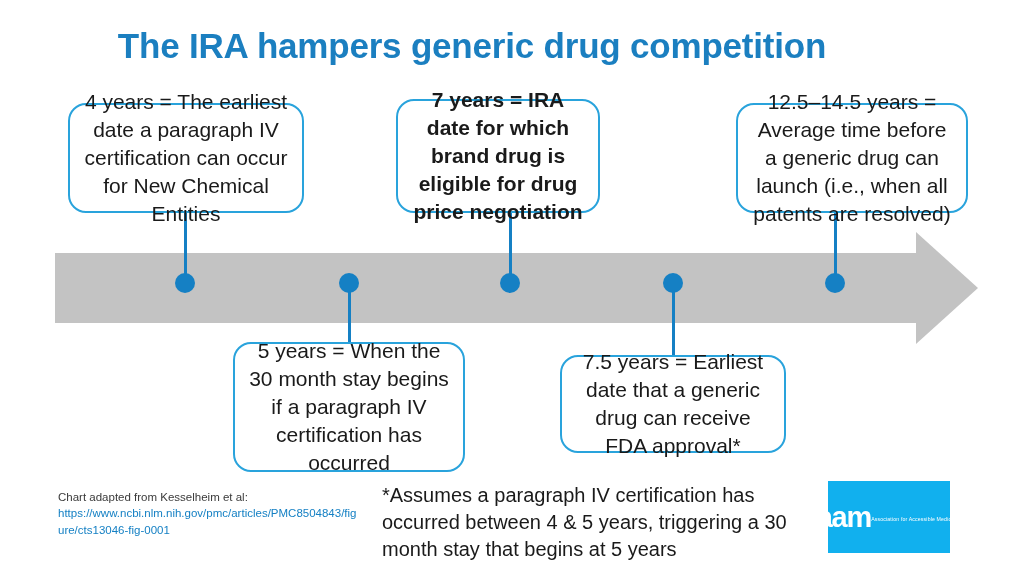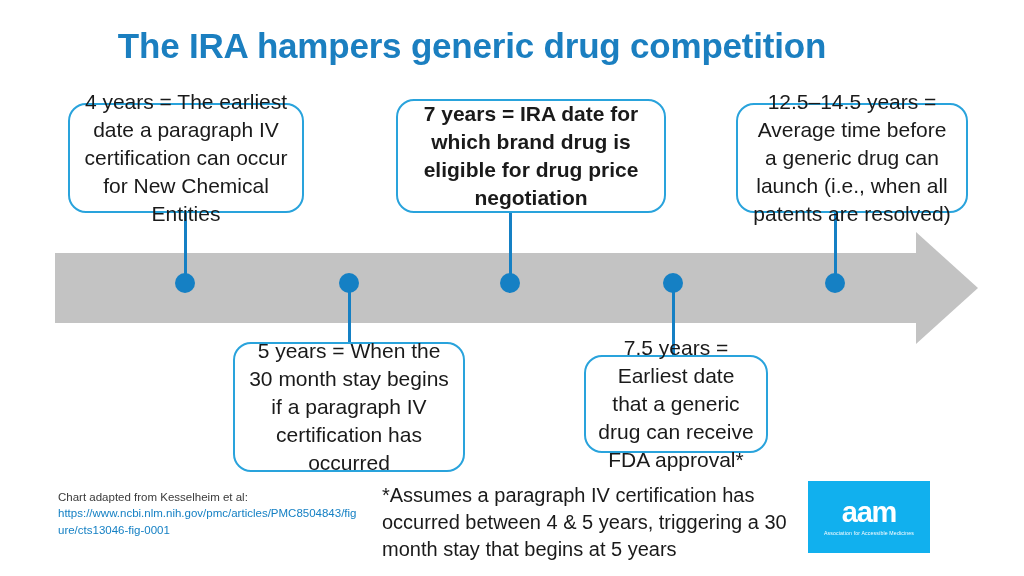--- a/index.html
+++ b/index.html
@@ -113,27 +113,27 @@
     top: 482px;
     width: 420px;
     font-size: 20px;
     line-height: 1.35;
     color: #1a1a1a;
   }
 
   
   .logo {
     position: absolute;
-    left: 808px;
+    left: 828px;
     top: 481px;
     width: 122px;
     height: 72px;
     background: #11b0ee;
     display: flex;
-    flex-direction: column;
+    flex-direction: row;
     align-items: center;
     justify-content: center;
   }
   .logo-word {
     font-size: 29px;
     font-weight: bold;
     color: #ffffff;
     letter-spacing: -1.2px;
     line-height: 1;
   }
@@ -163,27 +163,27 @@
   <div class="connector" style="left:672px; top:283px; height:72px;"></div>
 
   <div class="dot" style="left:185px; top:283px;"></div>
   <div class="dot" style="left:349px; top:283px;"></div>
   <div class="dot" style="left:510px; top:283px;"></div>
   <div class="dot" style="left:673px; top:283px;"></div>
   <div class="dot" style="left:835px; top:283px;"></div>
 
   <div class="callout" style="left:68px; top:103px; width:236px; height:110px;">4 years = The earliest date a paragraph IV certification can occur for New Chemical Entities</div>
 
-  <div class="callout bold" style="left:396px; top:99px; width:270px; height:114px;">7 years = IRA date for which brand drug is eligible for drug price negotiation</div>
+  <div class="callout bold" style="left:396px; top:99px; width:204px; height:114px;">7 years = IRA date for which brand drug is eligible for drug price negotiation</div>
 
   <div class="callout" style="left:718px; top:103px; width:232px; height:110px;margin-left:18px;">12.5–14.5 years = Average time before a generic drug can launch (i.e., when all patents are resolved)</div>
 
   <div class="callout" style="left:233px; top:342px; width:232px; height:130px;">5 years = When the 30 month stay begins if a paragraph IV certification has occurred</div>
 
-  <div class="callout" style="left:584px; top:355px; width:184px; height:98px;">7.5 years = Earliest date that a generic drug can receive FDA approval*</div>
+  <div class="callout" style="left:560px; top:355px; width:226px; height:98px;">7.5 years = Earliest date that a generic drug can receive FDA approval*</div>
 
   <div class="citation">
     <div>Chart adapted from Kesselheim et al:</div>
     <span class="link">https://www.ncbi.nlm.nih.gov/pmc/articles/PMC8504843/figure/cts13046-fig-0001</span>
   </div>
 
   <div class="footnote">*Assumes a paragraph IV certification has occurred between 4 &amp; 5 years, triggering a 30 month stay that begins at 5 years</div>
 
   <div class="logo">
     <div class="logo-word">aam</div>

